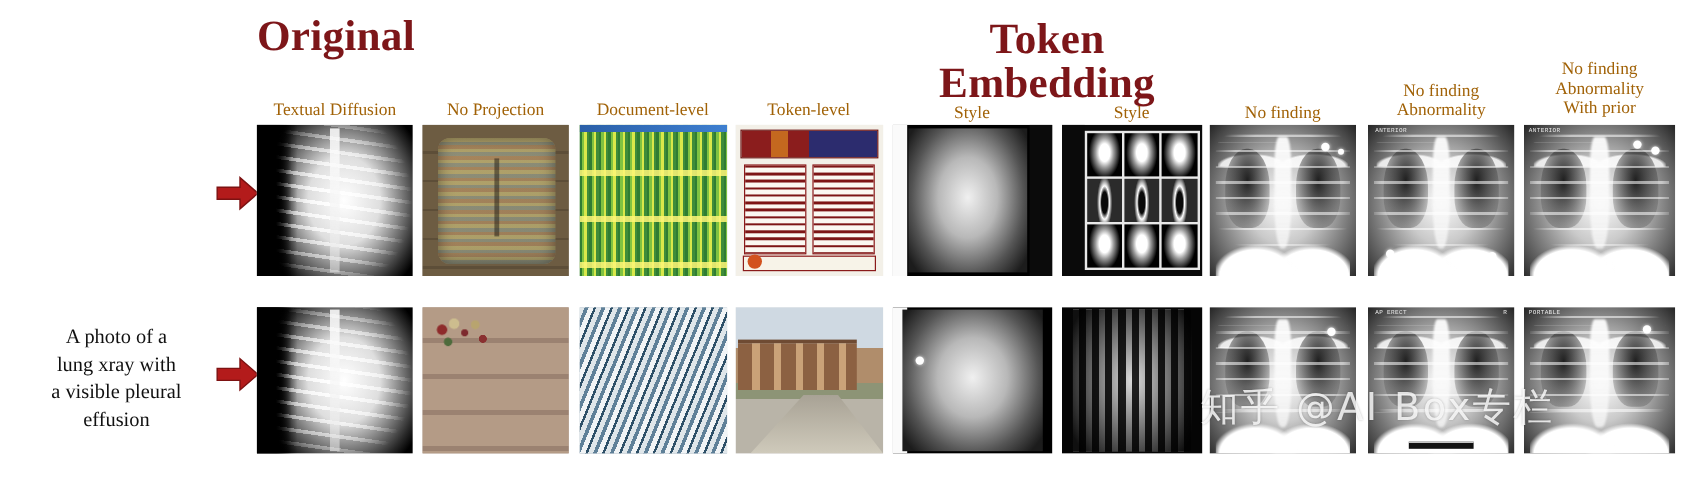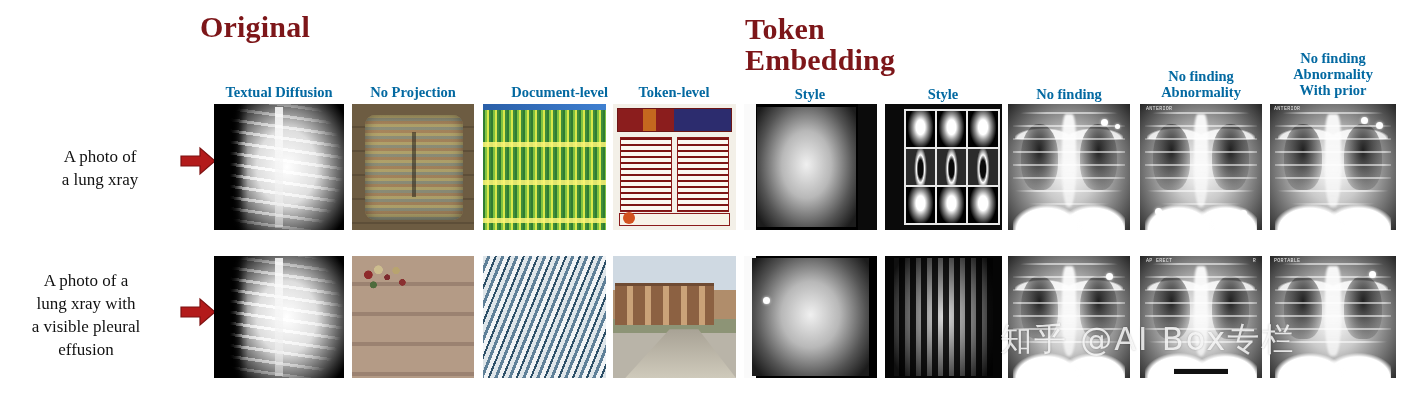--- a/index.html
+++ b/index.html
@@ -22,40 +22,40 @@
     width: 1404px;
     height: 400px;
   }
 
   
   .group-title {
     position: absolute;
     color: #7d1619;
     font-family: "Liberation Serif", "DejaVu Serif", serif;
     font-weight: 700;
-    font-size: 30px;
+    font-size: 36px;
     line-height: 1.02;
-    text-align: left;
+    text-align: center;
     white-space: pre-line;
     letter-spacing: 0.2px;
   }
   .gt-original    { left: 200px;  top: 12px;  width: 160px; }
   .gt-textual     { left: 355px;  top: 12px;  width: 350px; }
   .gt-token       { left: 745px;  top: 14px;   width: 255px; }
   .gt-unet        { left: 1110px; top: 12px;  width: 175px; }
 
   
   .col-head {
     position: absolute;
     font-family: "Liberation Serif", "DejaVu Serif", serif;
-    font-weight: 700;
+    font-weight: 400;
     font-size: 14.5px;
     line-height: 1.12;
     text-align: center;
-    color: #0369a1;
+    color: #a16207;
     white-space: pre-line;
   }
 
   
   .row-label {
     position: absolute;
     font-family: "Liberation Serif", "DejaVu Serif", serif;
     font-size: 17px;
     line-height: 1.35;
     text-align: center;
@@ -378,40 +378,38 @@
 <body>
 
 <div class="figure-root">
 
   <div class="group-title gt-original">Original</div>
   <div class="group-title gt-token">Token
 Embedding</div>
 
   <div class="col-head" style="left:212px; top:84px; width:134px;">Textual Diffusion</div>
   <div class="col-head" style="left:350px; top:84px; width:126px;">No Projection</div>
-  <div class="col-head" style="left:480px; top:84px; width:128px;text-align:right;">Document-level</div>
+  <div class="col-head" style="left:480px; top:84px; width:128px;">Document-level</div>
   <div class="col-head" style="left:611px; top:84px; width:126px;">Token-level</div>
   <div class="col-head" style="left:742px; top:86px; width:136px;">Style</div>
   <div class="col-head" style="left:883px; top:86px; width:120px;">Style</div>
   <div class="col-head" style="left:1006px; top:86px; width:126px;">No finding</div>
   <div class="col-head" style="left:1138px; top:68px; width:126px;">No finding
 Abnormality</div>
   <div class="col-head" style="left:1268px; top:50px; width:130px;">No finding
 Abnormality
 With prior</div>
 
-  <div class="row-label" style="left:20px; top:146px; width:160px;">A photo of
-a lung xray</div>
   <div class="arrow" style="left:180px; top:146px;">
     <svg viewBox="0 0 36 30" aria-hidden="true">
       <path d="M1 10 H20 V2 L35 15 L20 28 V20 H1 Z" fill="#b31b1b" stroke="#7d1212" stroke-width="1.2"></path>
     </svg>
   </div>
 
-  <div class="row-label" style="left:0; top:270px; width:172px;">A photo of a
+  <div class="row-label" style="left:11px; top:270px; width:172px;">A photo of a
 lung xray with
 a visible pleural
 effusion</div>
   <div class="arrow" style="left:180px; top:297px;">
     <svg viewBox="0 0 36 30" aria-hidden="true">
       <path d="M1 10 H20 V2 L35 15 L20 28 V20 H1 Z" fill="#b31b1b" stroke="#7d1212" stroke-width="1.2"></path>
     </svg>
   </div>
 
   <div class="cell" style="left:214px; top:104px; width:130px; height:126px;">

